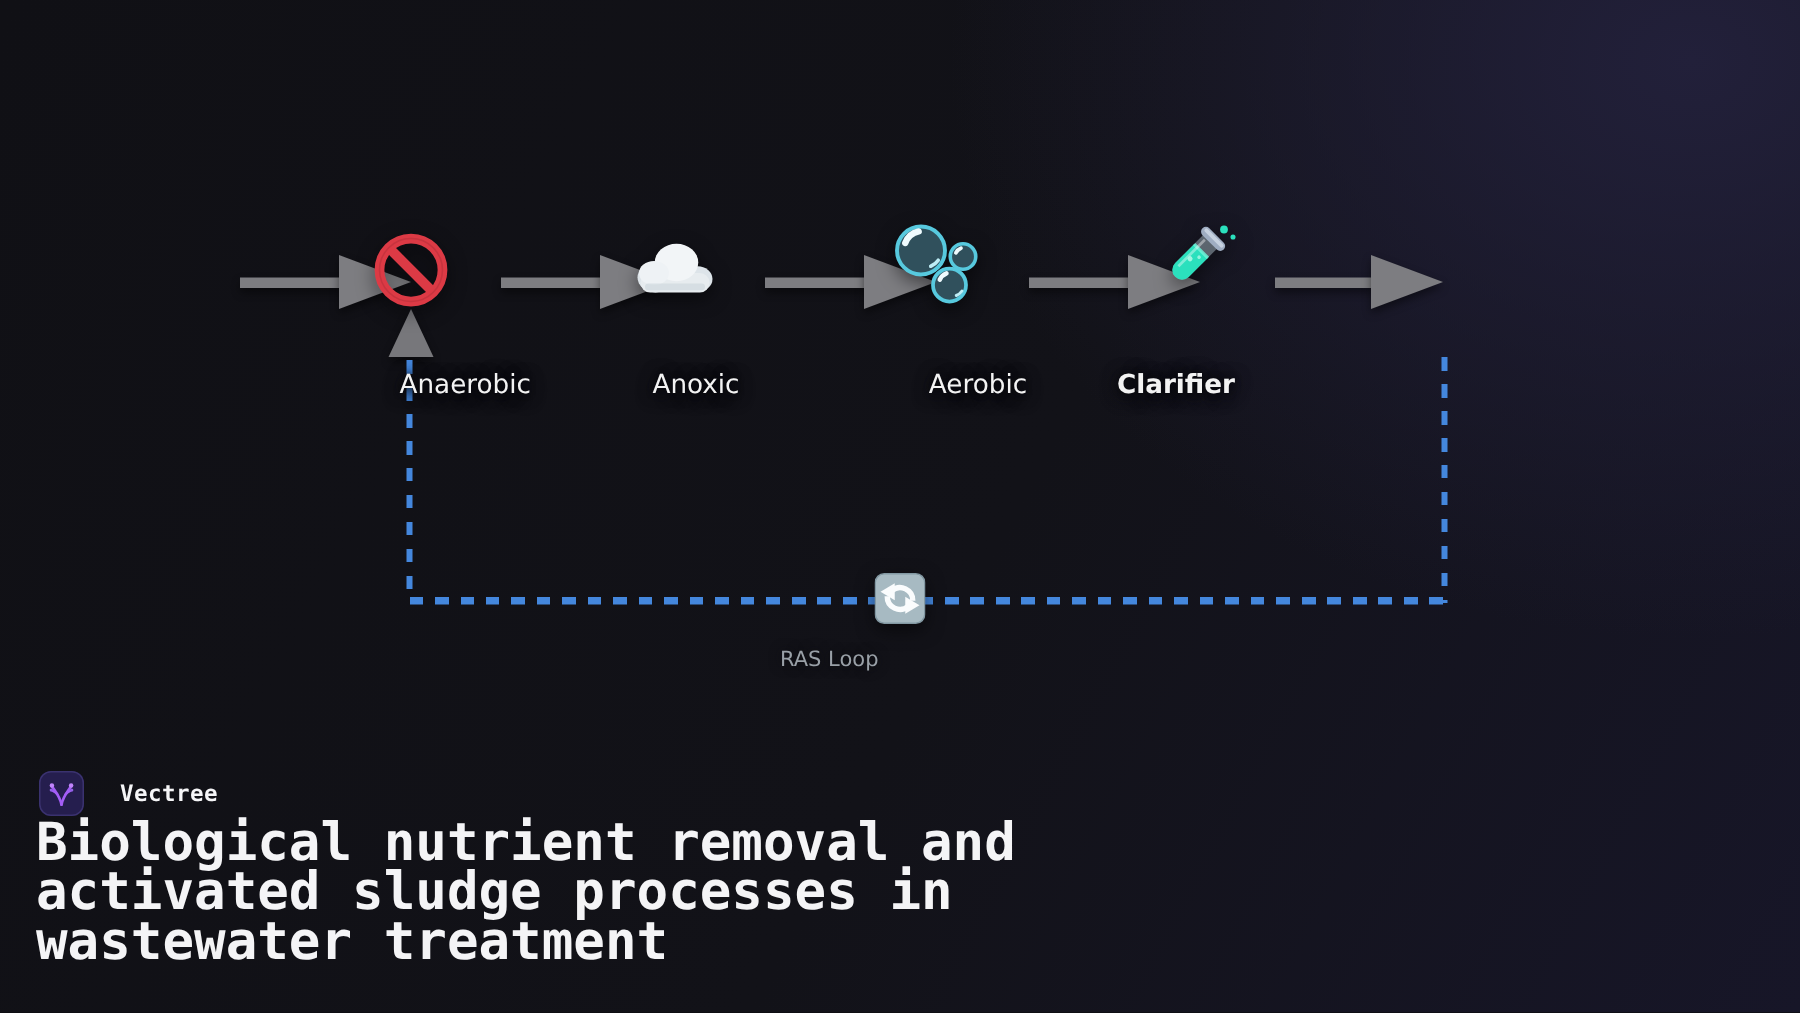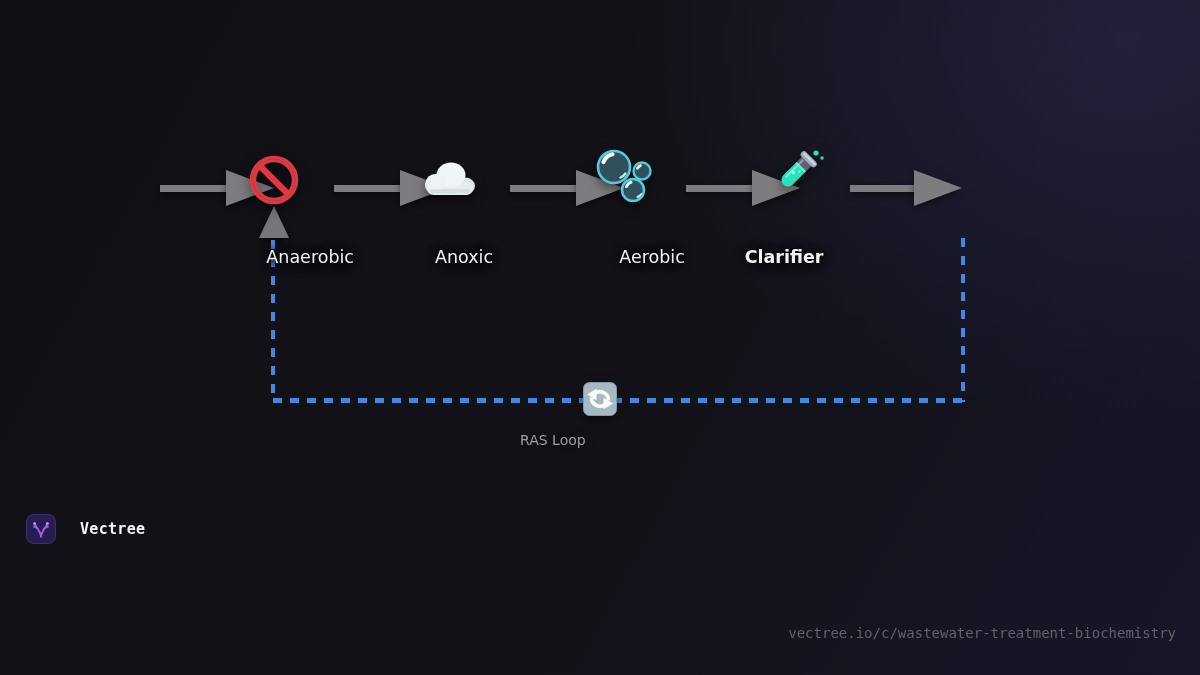--- a/index.html
+++ b/index.html
@@ -165,16 +165,16 @@
     <path d="M15 22.5 C15.8 17.5 18.5 14.5 21.2 10.5" stroke="#a35df5" stroke-width="1.8" fill="none" stroke-linecap="round"></path>
     <path d="M12.4 15.6 C11.2 14.4 10.1 13.7 9 13.2" stroke="#a35df5" stroke-width="1.4" fill="none" stroke-linecap="round"></path>
     <path d="M17.6 15.6 C18.8 14.4 19.9 13.7 21 13.2" stroke="#a35df5" stroke-width="1.4" fill="none" stroke-linecap="round"></path>
     <circle cx="8.6" cy="9.6" r="1.5" fill="#c084fc"></circle>
     <circle cx="21.4" cy="9.6" r="1.5" fill="#c084fc"></circle>
     <circle cx="8.2" cy="12.7" r="1.1" fill="#9360e8"></circle>
     <circle cx="21.8" cy="12.7" r="1.1" fill="#9360e8"></circle>
   </svg>
   <div class="brand-name">Vectree</div>
 
+  <div class="page-title">Biological nutrient removal and activated sludge processes in wastewater treatment</div>
 
-  <div class="source-url">vectree.io/c/wastewater-treatment-biochemistry</div>
 
 </div>
 
 </body></html>

